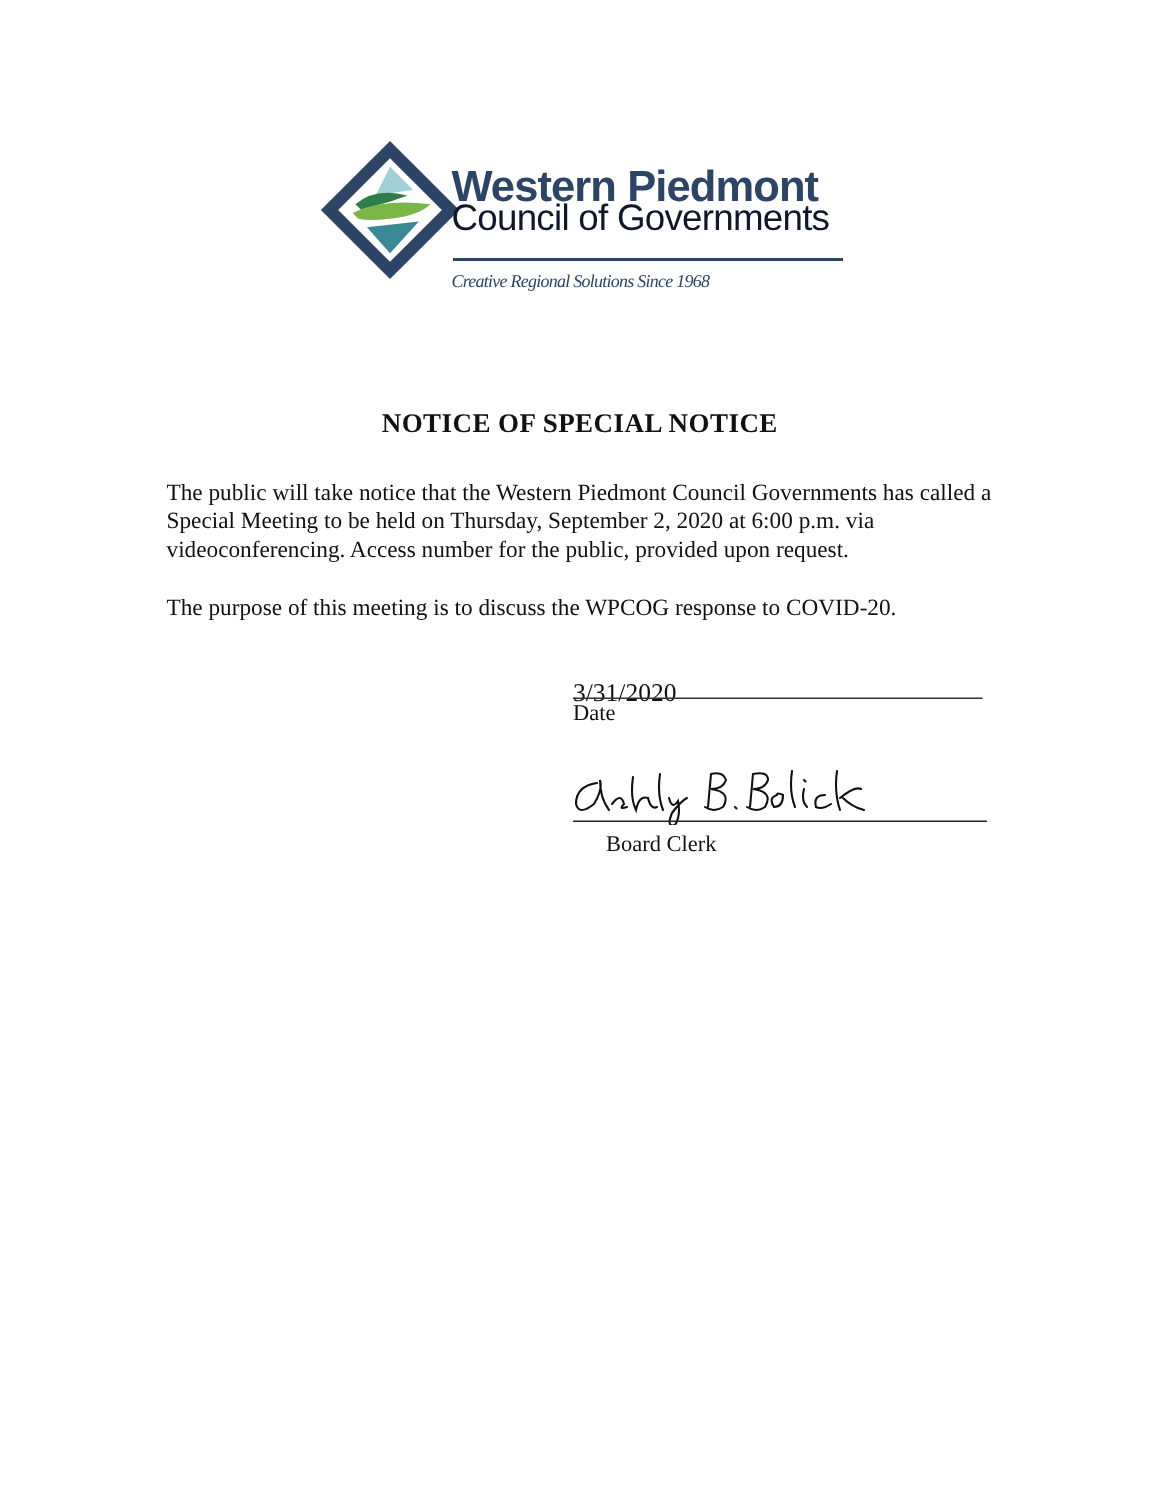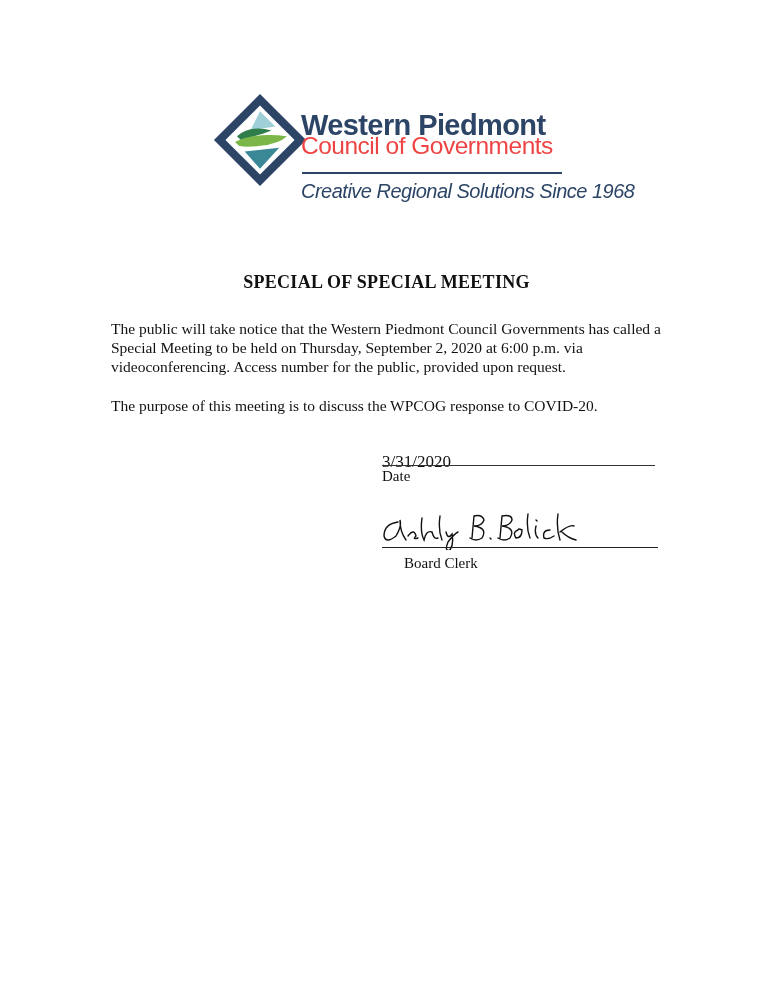--- a/index.html
+++ b/index.html
@@ -1,22 +1,22 @@
 <!DOCTYPE html>
 <html><head>
   <meta charset="utf-8">
   <style>
     html, body { margin: 0; padding: 0; background: #ffffff; }
     body { width: 773px; height: 1000px; position: relative; overflow: hidden; font-family: "Liberation Serif", serif; color: #111; }
     .logo { position: absolute; left: 208px; top: 86px; width: 360px; height: 118px; }
     .logo-mark { position: absolute; left: 4px; top: 6px; width: 96px; height: 96px; }
     .logo-title { position: absolute; left: 93px; top: 12px; font-family: "Liberation Sans", sans-serif; font-weight: bold; font-size: 29px; letter-spacing: -0.6px; color: #2c4566; white-space: nowrap; margin-top: 11px; }
-    .logo-subtitle { position: absolute; left: 93px; top: 46px; font-family: "Liberation Sans", sans-serif; font-size: 24.5px; letter-spacing: -0.5px; color: #ef4444; white-space: nowrap; }
+    .logo-subtitle { position: absolute; left: 93px; top: 46px; font-family: "Liberation Sans", sans-serif; font-size: 24.5px; letter-spacing: -0.5px; color: #0f172a; white-space: nowrap; }
     .logo-rule { position: absolute; left: 94px; top: 86px; width: 260px; height: 2px; background: #2c4566; }
-    .logo-tagline { position: absolute; left: 93px; top: 94px; font-family: Liberation Sans, sans-serif; font-style: italic; font-size: 20px; letter-spacing: -0.5px; color: #2c4566; white-space: nowrap; }
+    .logo-tagline { position: absolute; left: 93px; top: 94px; font-family: Liberation Serif, serif; font-style: italic; font-size: 12px; letter-spacing: -0.5px; color: #2c4566; white-space: nowrap; }
 
     .heading { position: absolute; left: 0; width: 773px; top: 272px; text-align: center; font-weight: bold; font-size: 18px; letter-spacing: 0.3px; }
     .para { position: absolute; left: 111px; width: 560px; font-size: 15.5px; line-height: 19px; }
     .p1 { top: 319px; }
     .p2 { top: 396px; }
     .date-value { position: absolute; left: 382px; top: 431px; font-size: 17px; margin-top: 21px; }
     .date-line { position: absolute; left: 382px; top: 465px; width: 273px; height: 1px; background: #333; }
     .date-label { position: absolute; left: 382px; top: 468px; font-size: 15px; }
     .sig { position: absolute; left: 378px; top: 510px; width: 290px; height: 40px; }
     .sig-line { position: absolute; left: 382px; top: 547px; width: 276px; height: 1px; background: #222; }
@@ -33,21 +33,21 @@
     <path d="M26,46 Q40,34 62,40 Q52,44 30,50 Z" fill="#2e7d4a"></path>
     <path d="M24,52 Q44,42 78,46 Q70,54 50,56 Q36,58 28,56 Z" fill="#7ab648"></path>
     <path d="M34,62 L70,58 L50,80 Z" fill="#3a8795"></path>
   </svg>
   <div class="logo-title">Western Piedmont</div>
   <div class="logo-subtitle">Council of Governments</div>
   <div class="logo-rule"></div>
   <div class="logo-tagline">Creative Regional Solutions Since 1968</div>
 </div>
 
-<div class="heading">SPECIAL OF SPECIAL MEETING</div>
+<div class="heading">NOTICE OF SPECIAL NOTICE</div>
 
 <div class="para p1">The public will take notice that the Western Piedmont Council Governments has called a Special Meeting to be held on Thursday, September 2, 2020 at 6:00 p.m. via videoconferencing. Access number for the public, provided upon request.</div>
 <div class="para p2">The purpose of this meeting is to discuss the WPCOG  response to COVID-20.</div>
 
 <div class="date-value">3/31/2020</div>
 <div class="date-line"></div>
 <div class="date-label">Date</div>
 
 <svg class="sig" viewBox="0 0 290 40">
   <title>Ashley B. Bolick</title>

